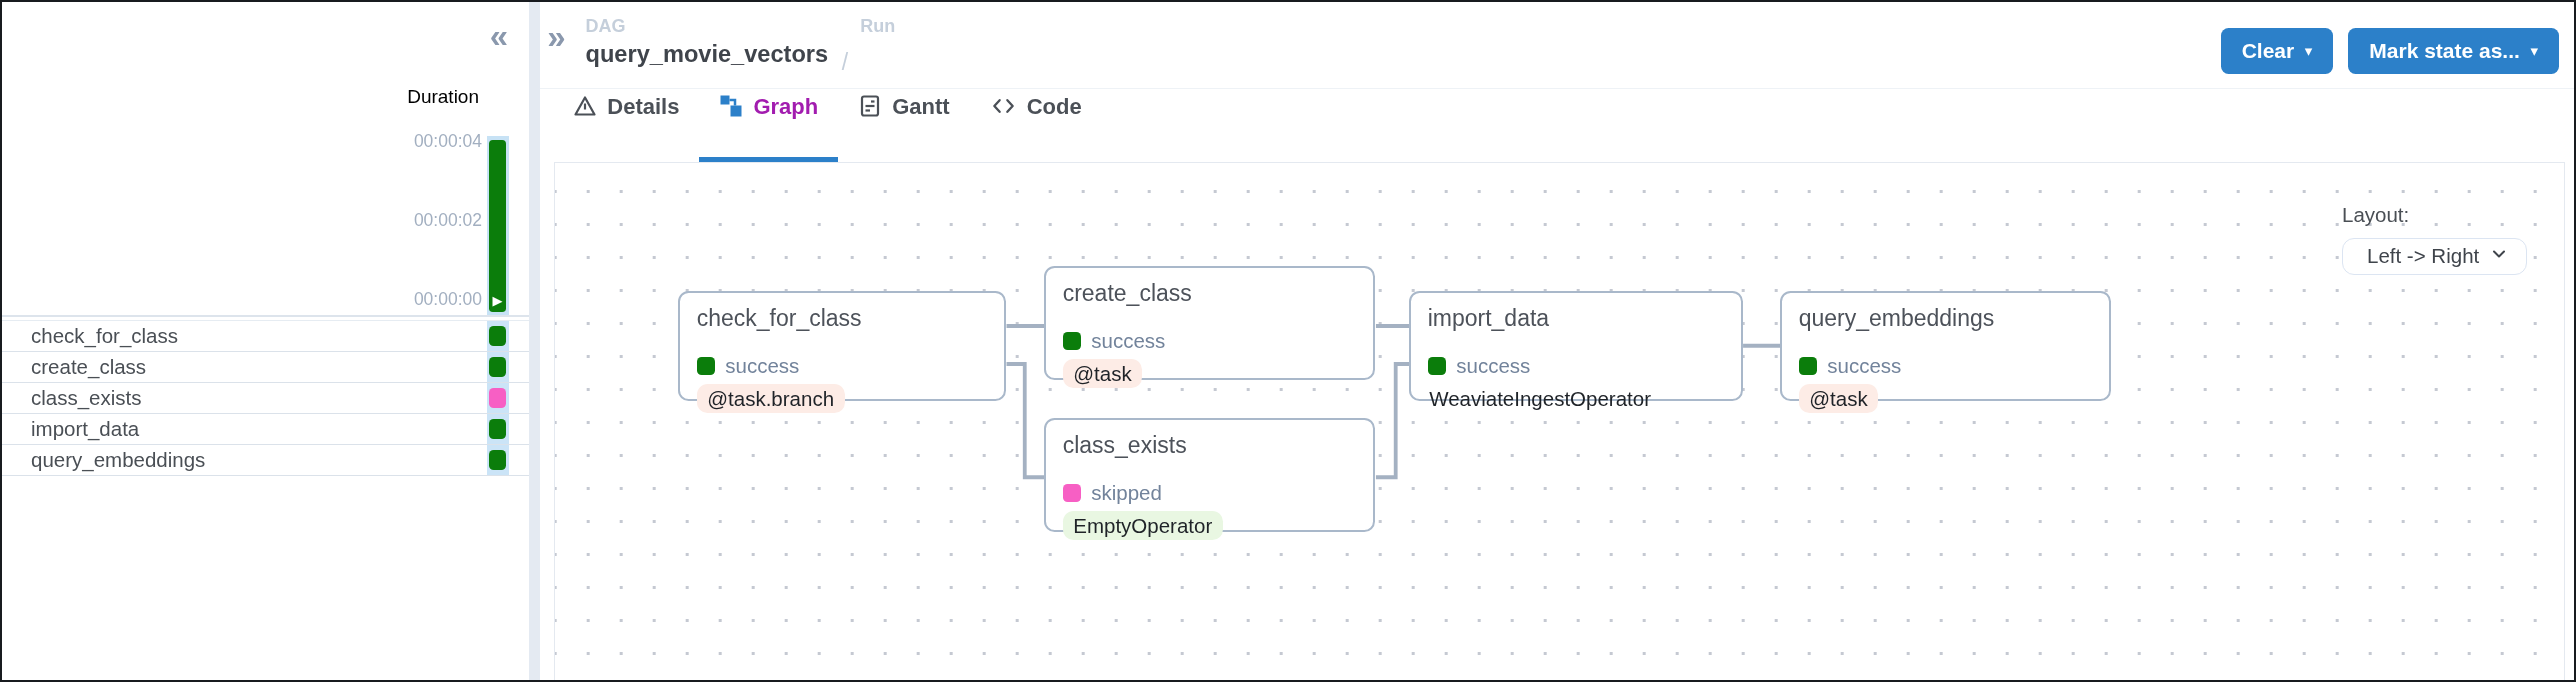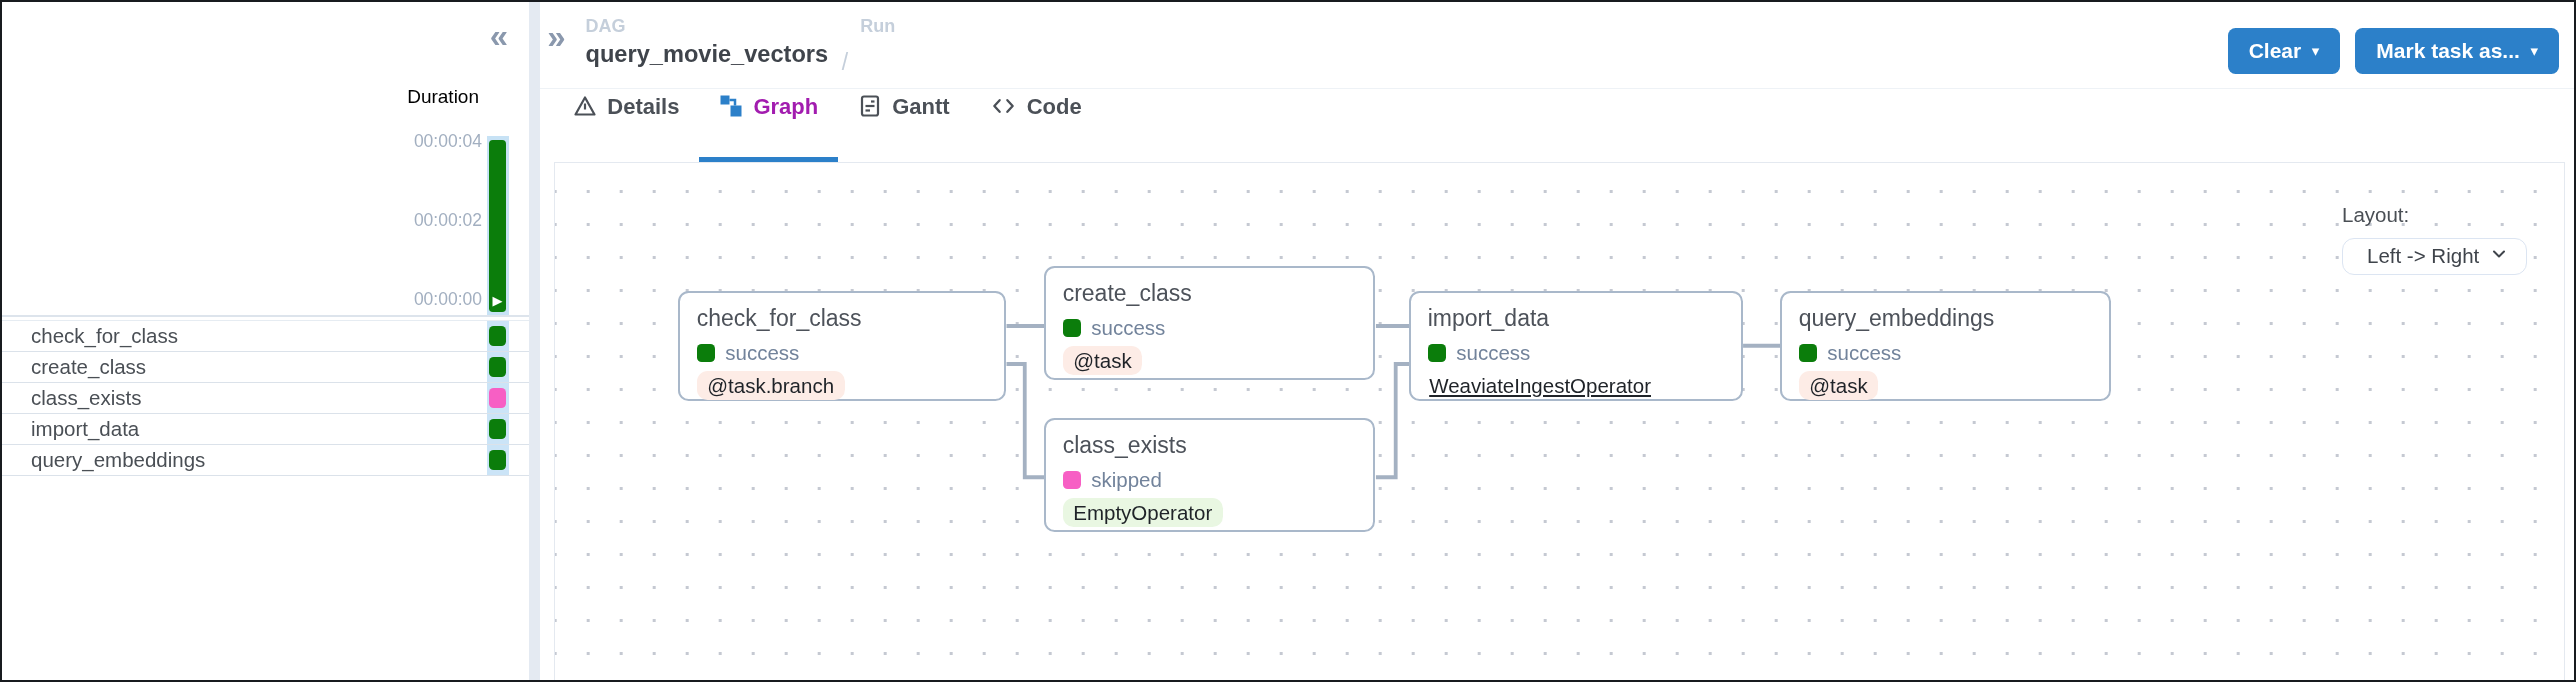--- a/index.html
+++ b/index.html
@@ -51,21 +51,21 @@
     background-image:radial-gradient(circle,#c5c9d2 1.9px,transparent 1.9px); background-size:33px 33px; background-position:16.7px 12px; overflow:hidden; }
   .edges { position:absolute; top:0; left:0; width:100%; height:100%; }
   .edges path { stroke:#a4b1c2; stroke-width:5; fill:none; }
   .dag-node { position:absolute; background:#fff; border:2.3px solid #a9b8ca; border-radius:10.6px; padding:12px 16.7px; cursor:pointer; }
   .node-0 { left:123px;  top:128px; width:328px; height:110px; }
   .node-1 { left:489px;  top:103px; width:331px; height:114px; }
   .node-2 { left:489px;  top:255px; width:331px; height:114px; }
   .node-3 { left:854px; top:128px; width:334px; height:110px; }
   .node-4 { left:1225px; top:128px; width:331px; height:110px; }
   .node-title { font-size:23px; color:#4d525a; line-height:1.15; }
-  .node-status { display:flex; align-items:center; gap:10.6px; margin-top:10px; }
+  .node-status { display:flex; align-items:center; gap:10.6px; margin-top:23px; }
   .node-status .status-square { width:18px; height:18px; border-radius:4.6px; }
   .node-status-text { font-size:20.5px; color:#72839b; }
   .node-operator { display:inline-block; margin-top:6px; font-size:20.5px; color:#1f2328; padding:2.3px 10.6px; border-radius:10.6px; }
   .node-operator.plain { padding-left:1.5px; }
 
   .layout-ctl { position:absolute; top:40px; left:1787px; }
   .layout-label { font-size:20.5px; color:#4a4f55; }
   .layout-select { display:flex; align-items:center; justify-content:space-between; width:185px; height:37px; margin-top:10.6px; padding:0 16.7px 0 24px; background:#fff; border:1.5px solid #dce5f2; border-radius:12px; font-size:20.5px; color:#3f444b; cursor:pointer; }
 </style>
 </head>
@@ -133,21 +133,21 @@
       <span class="crumb-sep">/</span>
       <div class="crumb-group" style="margin-left:0;">
         <div class="crumb-label">Run</div>
       </div>
       <div class="header-spacer"></div>
       <button class="btn">
         <span>Clear</span>
           <span class="caret">▾</span>
       </button>
       <button class="btn">
-        <span>Mark task as...</span>
+        <span>Mark state as...</span>
           <span class="caret">▾</span>
       </button>
     </div>
 
     <div class="tabs">
       <div class="tab">
         <span>
           <svg width="24" height="24" viewBox="0 0 24 24">
               <path d="M12 3.5 L21.5 20.5 H2.5 Z" fill="none" stroke="#4b5057" stroke-width="2.2" stroke-linejoin="round"></path>
               <line x1="12" y1="9.5" x2="12" y2="15.5" stroke="#4b5057" stroke-width="2.2"></line>
@@ -221,21 +221,21 @@
           </div>
         <span class="node-operator" style="background-color: rgb(233, 247, 226);">EmptyOperator</span>
       </div>
 
       <div class="dag-node node-3">
         <div class="node-title">import_data</div>
         <div class="node-status">
             <span class="status-square" style="background-color: rgb(11, 125, 11);"></span>
             <span class="node-status-text">success</span>
           </div>
-        <span class="node-operator plain" style="background-color: transparent; text-decoration: underline;">WeaviateIngestOperator</span>
+        <span class="node-operator plain" style="background-color: transparent;">WeaviateIngestOperator</span>
       </div>
 
       <div class="dag-node node-4">
         <div class="node-title">query_embeddings</div>
         <div class="node-status">
             <span class="status-square" style="background-color: rgb(11, 125, 11);"></span>
             <span class="node-status-text">success</span>
           </div>
         <span class="node-operator" style="background-color: rgb(253, 236, 230);">@task</span>
       </div>

